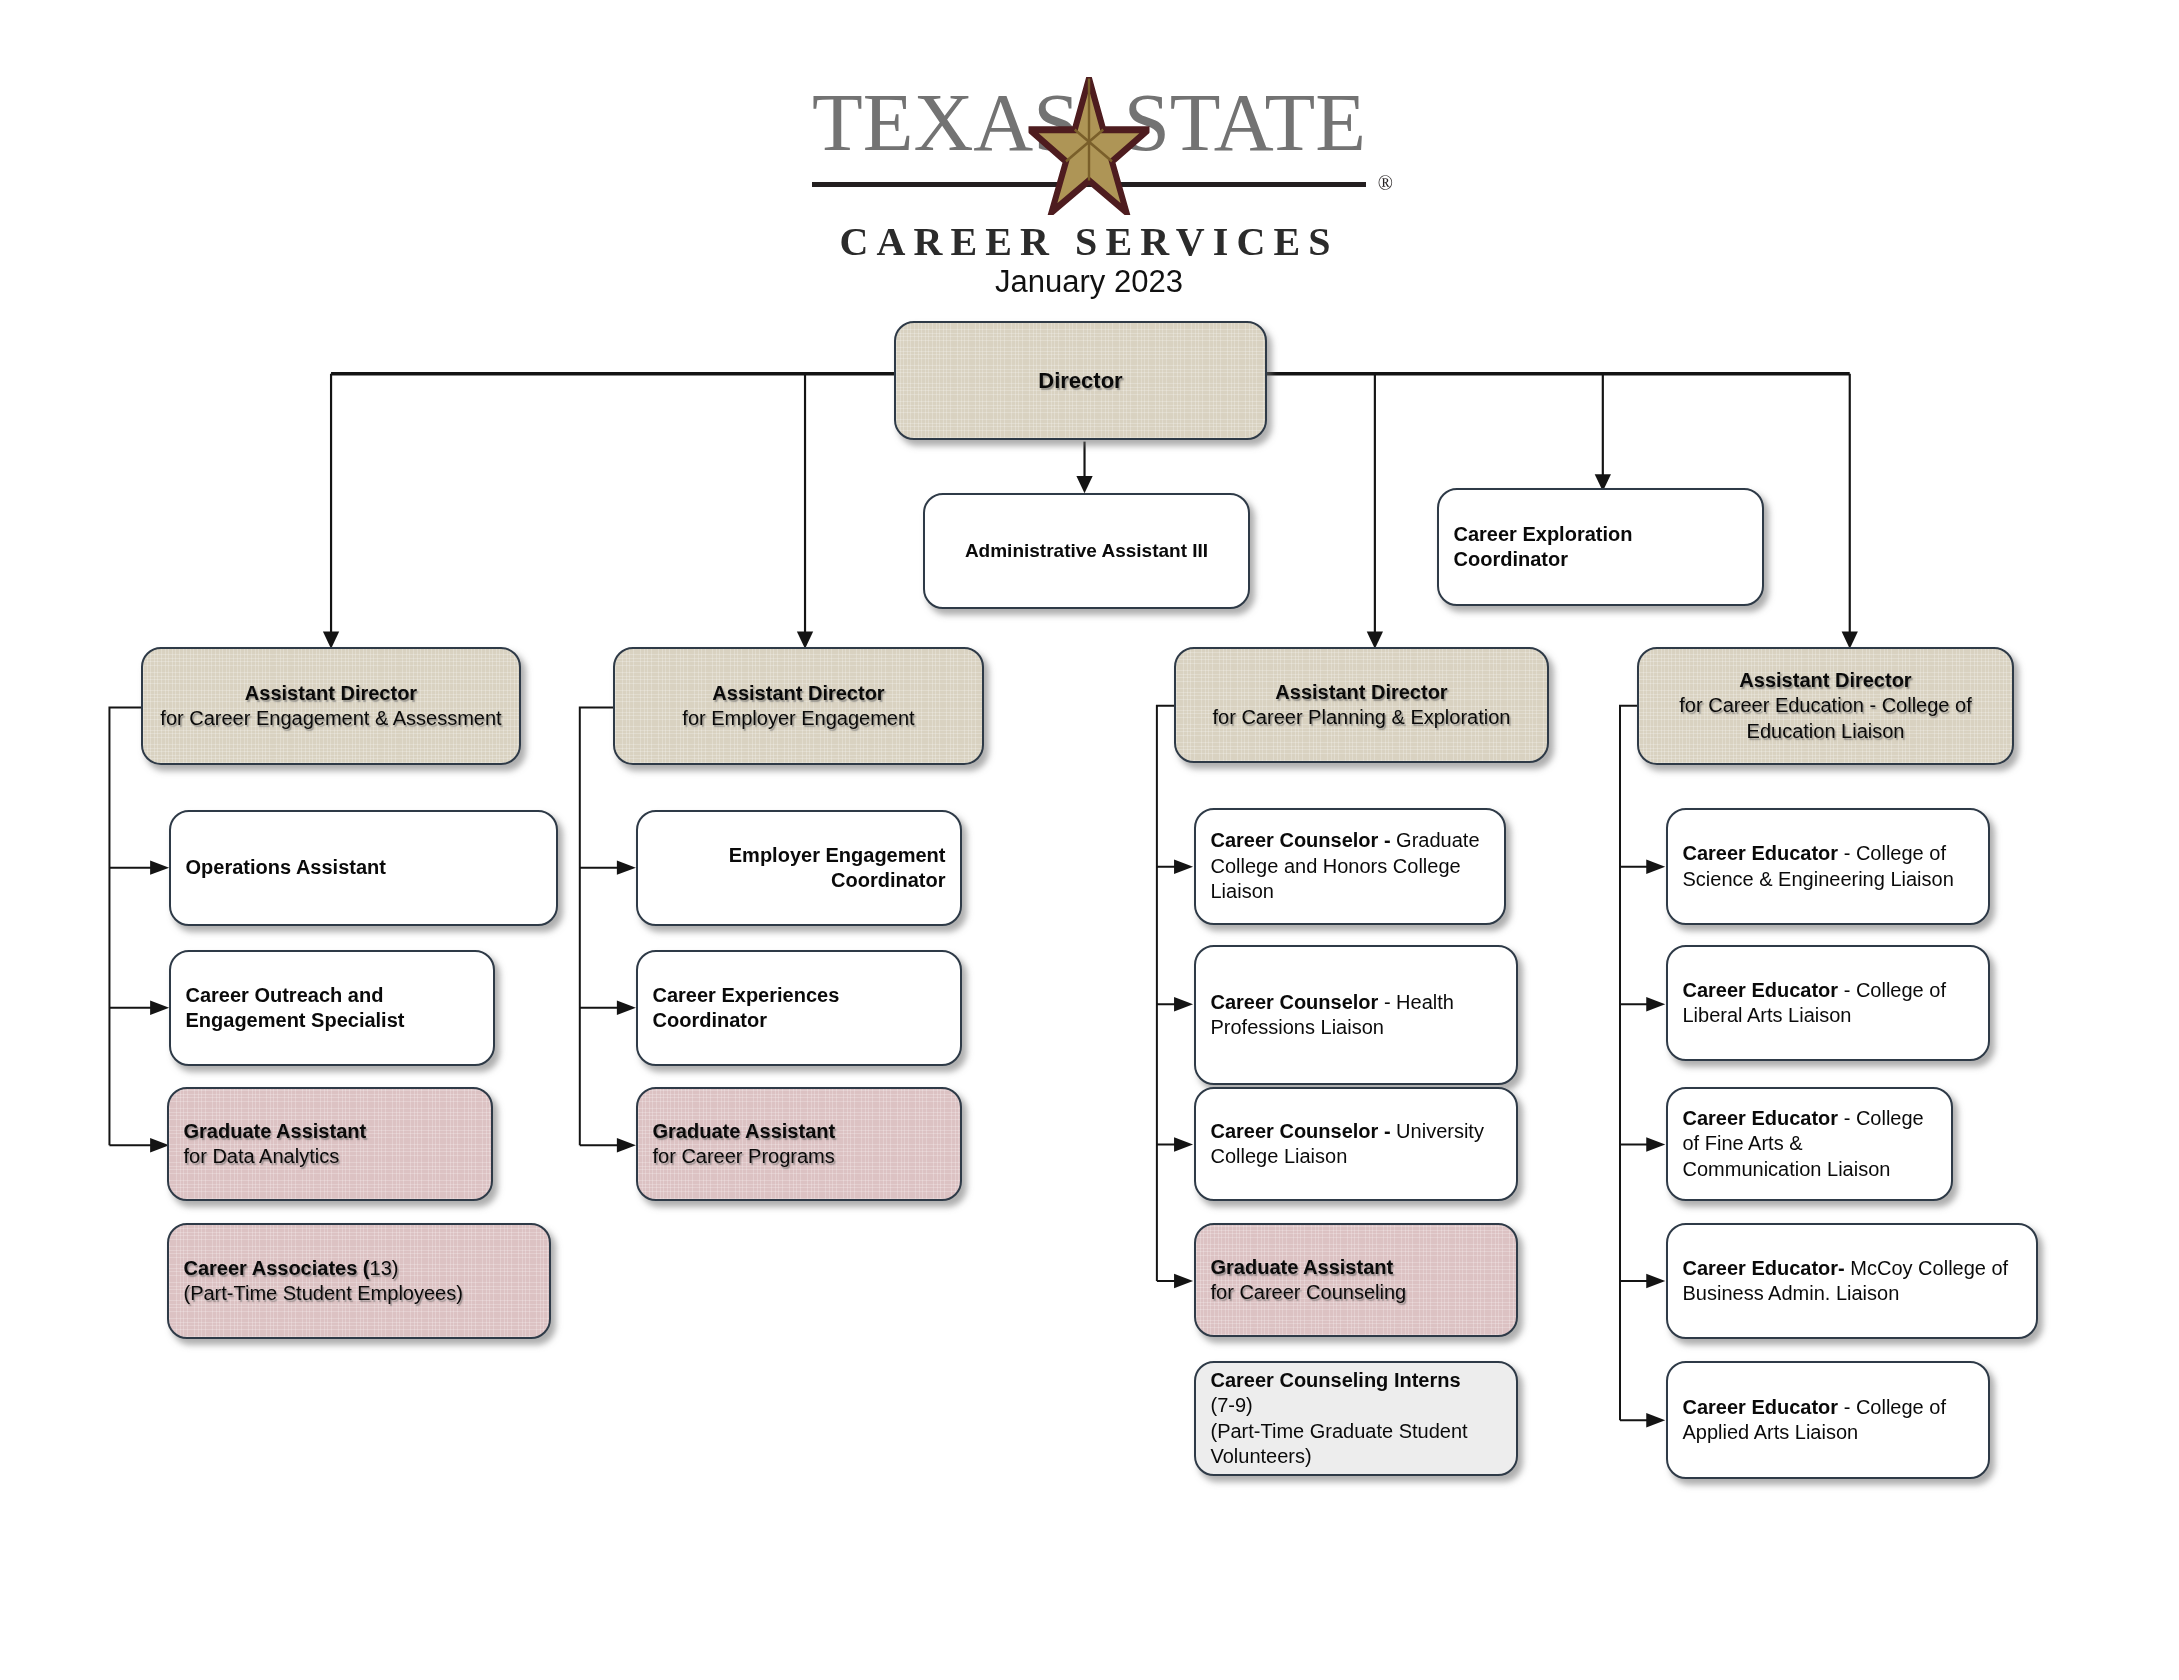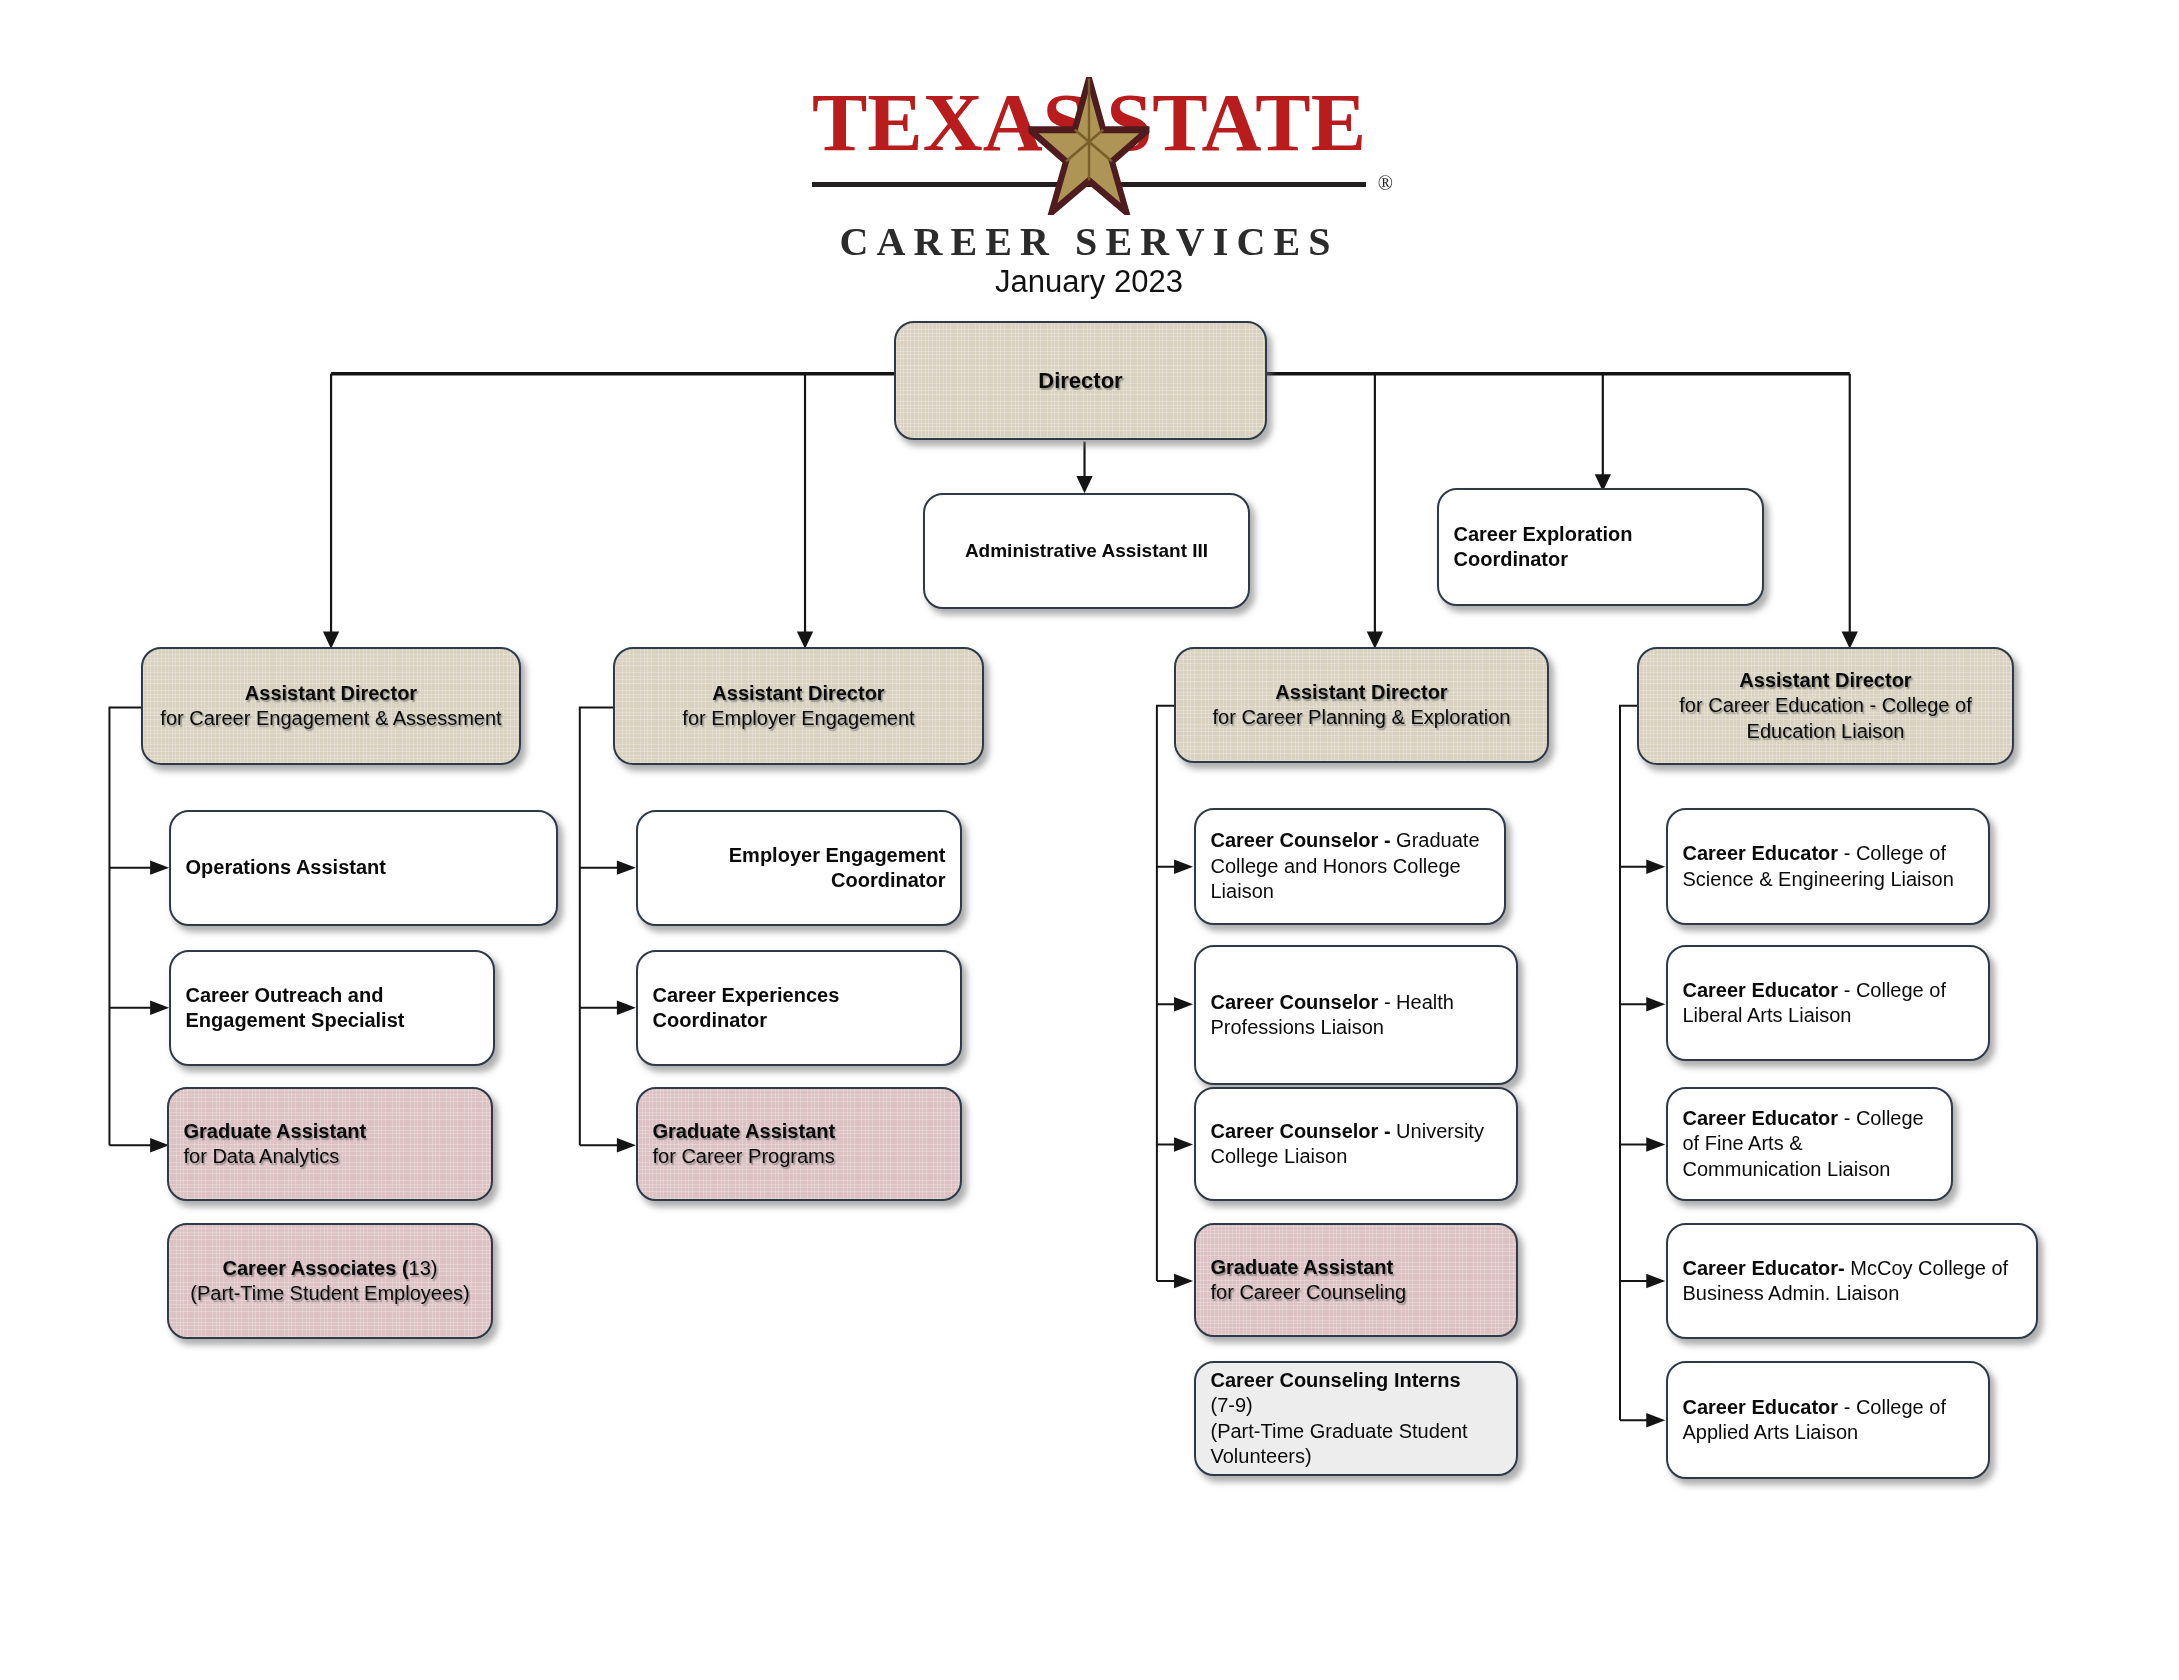--- a/index.html
+++ b/index.html
@@ -3,21 +3,21 @@
 <meta charset="utf-8">
 <style>
   html,body{margin:0;padding:0;background:#fff;}
   .canvas{position:relative;width:2179px;height:1681px;background:#fff;
           font-family:"Liberation Sans",sans-serif;color:#0a0a0a;overflow:hidden;}
 
   
   .logo{position:absolute;left:812px;top:72px;width:554px;}
   .logo-row{position:relative;display:flex;justify-content:space-between;align-items:flex-start;
             padding-top:9px;height:92px;font-family:"Liberation Serif",serif;
-            font-size:83px;line-height:1;color:#b91c1c;font-weight:bold;}
+            font-size:83px;line-height:1;color:#737373;font-weight:normal;}
   .logo-rule{position:absolute;left:0;right:0;top:110px;height:4.5px;background:#231f20;z-index:1;}
   .logo-star{position:absolute;left:50%;top:5.4px;transform:translateX(-50%);z-index:2;}
   .registered{position:absolute;right:-27px;top:100px;font-size:20px;color:#231f20;
               font-family:"Liberation Serif",serif;}
   .logo-sub{margin-top:45px;text-align:center;font-family:"Liberation Serif",serif;
             font-weight:bold;font-size:40px;letter-spacing:8.1px;color:#2b2b2b;}
   .date{position:absolute;left:812px;top:264px;width:554px;text-align:center;
         font-size:31px;color:#111;}
 
   
@@ -140,21 +140,21 @@
   <div class="box" style="left:169px;top:810px;width:389px;height:116px;">
     <div class="txt"><span class="b">Operations Assistant</span><span class="r"></span></div>
   </div>
   <div class="box" style="left:169px;top:950px;width:326px;height:116px;">
     <div class="txt"><span class="b">Career Outreach and Engagement Specialist</span><span class="r"></span></div>
   </div>
   <div class="box pink" style="left:167px;top:1087px;width:326px;height:114px;">
     <div class="txt"><span class="b">Graduate Assistant</span><span class="r">
 for Data Analytics</span></div>
   </div>
-  <div class="box pink" style="left:167px;top:1223px;width:326px;height:116px;text-align:center;">
+  <div class="box pink" style="left:167px;top:1223px;width:384px;height:116px;">
     <div class="txt"><span class="b">Career Associates (</span><span class="r">13)
 (Part-Time Student Employees)</span></div>
   </div>
 
   <div class="box" style="left:636px;top:810px;width:326px;height:116px;text-align:right;">
     <div class="txt"><span class="b">Employer Engagement Coordinator</span><span class="r"></span></div>
   </div>
   <div class="box" style="left:636px;top:950px;width:326px;height:116px;">
     <div class="txt"><span class="b">Career Experiences Coordinator</span><span class="r"></span></div>
   </div>

